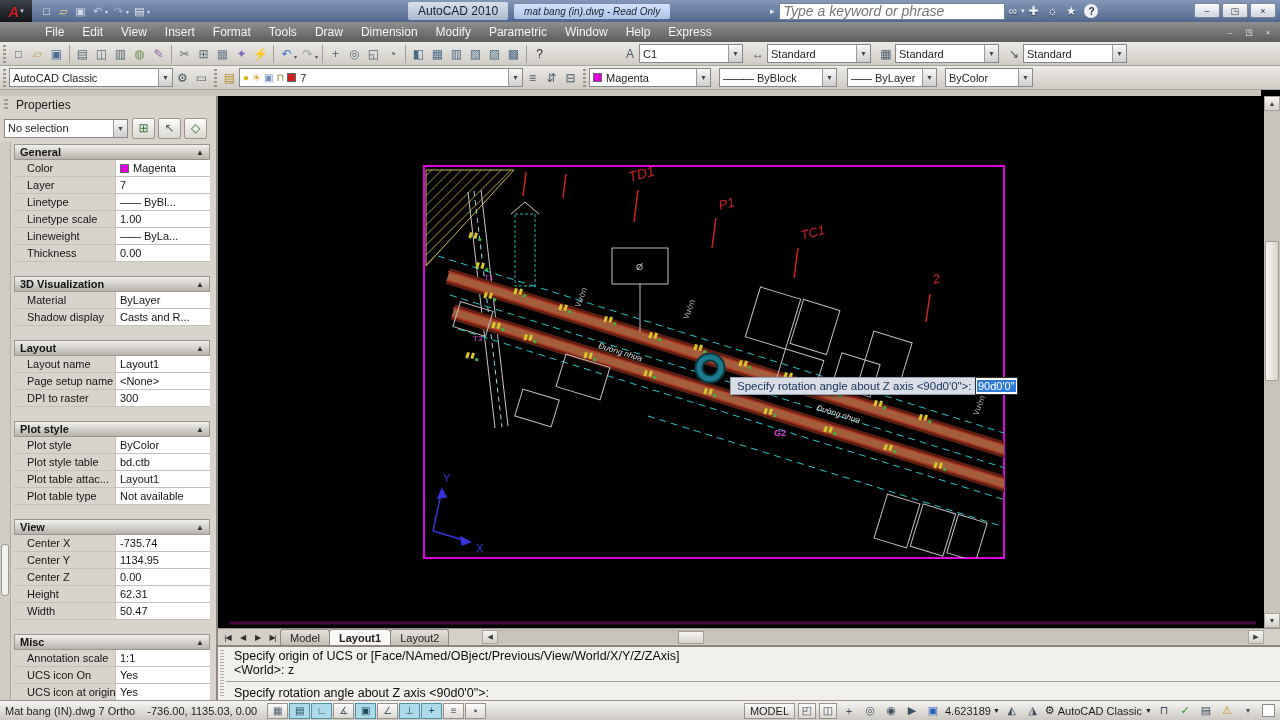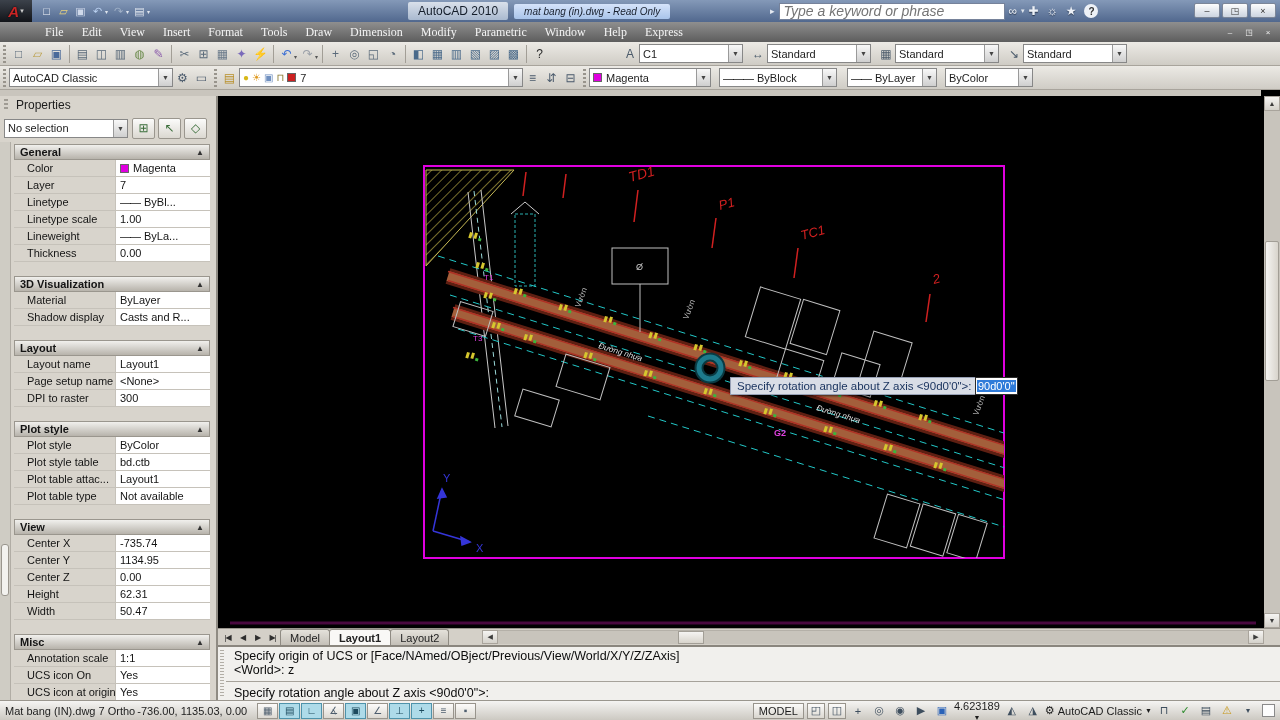--- a/index.html
+++ b/index.html
@@ -21,21 +21,21 @@
   .ic-expand{color:#e6eaf2;font-size:9px;margin-right:4px;}
   .ic-search{width:226px;height:17px;border:1px solid #76829a;font-size:14px;font-style:italic;color:#6b6f77;padding:0 4px;background:#fff;}
   .ic-ic{color:#edf1f7;font-size:12px;margin:0 4px;text-shadow:0 1px 1px #2c3a50;}
   .ic-help{width:14px;height:14px;border-radius:50%;background:#edf1f7;color:#333;font-size:10px;font-weight:bold;display:flex;align-items:center;justify-content:center;margin:0 4px;}
   .ic-caret{color:#dfe5ee;font-size:7px;}
   .win-controls{position:absolute;right:4px;top:3px;display:flex;gap:2px;}
   .wbtn{width:26px;height:15px;background:linear-gradient(#fdfdfd,#ccd4e0);border:1px solid #7c8698;border-radius:2px;font-size:9px;display:flex;align-items:center;justify-content:center;color:#333;}
 
   
   .menubar{position:absolute;top:22px;height:20px;left:0;right:0;background:linear-gradient(#8f8f8f,#5d5d5d);display:flex;align-items:center;padding-left:36px;}
-  .mitem{color:#f4f4f4;font-size:12px;padding:0 9px;height:32px;display:flex;align-items:center;cursor:default;font-family:Liberation Serif, serif;}
+  .mitem{color:#f4f4f4;font-size:12px;padding:0 9px;height:32px;display:flex;align-items:center;cursor:default;}
   .doc-controls{margin-left:auto;display:flex;gap:3px;margin-right:4px;}
   .dbtn{width:16px;height:13px;font-size:8px;color:#f0f0f0;display:flex;align-items:center;justify-content:center;}
 
   
   .tb-row{position:absolute;left:0;right:0;display:flex;align-items:center;background:linear-gradient(#eceae5,#cfccc5);border-bottom:1px solid #a8a49c;}
   .tb1{top:42px;height:24px;}
   .tb2{top:66px;height:24px;}
   .grip{width:3px;height:18px;margin:0 3px;background:repeating-linear-gradient(to bottom,#98948c 0 2px,transparent 2px 4px);}
   .iconrow{display:flex;align-items:center;}
   .tbtn{min-width:19px;height:19px;display:flex;align-items:center;justify-content:center;font-size:12px;color:#49596b;}
@@ -95,29 +95,29 @@
   
   .cmdwin{position:absolute;left:218px;top:555px;width:1062px;height:55px;background:#f1f0ed;border-top:2px solid #8a867e;display:flex;}
   .cmd-grip{width:4px;margin:3px 2px;background:repeating-linear-gradient(to bottom,#b2aea6 0 1px,transparent 1px 3px);}
   .cmd-body{flex:1;position:relative;font-family:"Liberation Mono","DejaVu Sans Mono",monospace;font-size:12.5px;color:#0c0c0c;padding:2px 8px;}
   .cmd-line{height:14px;white-space:pre;}
   .cmd-sep{position:absolute;left:0;right:0;top:34px;border-top:1px solid #a6a29a;}
   .cmd-prompt{position:absolute;left:8px;top:39px;white-space:pre;}
 
   
   .statusbar{position:absolute;top:700px;left:0;right:0;height:20px;background:linear-gradient(#f5f4f2,#ccc9c2);border-top:1px solid #9a968e;display:flex;align-items:center;font-size:11px;color:#1d1d1d;padding:0 5px;gap:2px;}
-  .sb-name{white-space:nowrap;}
+  .sb-name{margin-right:10px;white-space:nowrap;}
   .sb-coords{margin-right:8px;white-space:nowrap;}
   .stg{width:21px;height:16px;border:1px solid #98948c;background:linear-gradient(#fcfbfa,#dcd9d2);display:flex;align-items:center;justify-content:center;font-size:10px;color:#4e5e6e;margin-right:1px;}
   .stg.on{background:#aedbe9;border-color:#4f93ab;color:#1d4a5e;}
   .sb-right{margin-left:auto;display:flex;align-items:center;gap:3px;}
   .model-btn{border:1px solid #98948c;padding:0 5px;height:16px;font-size:11px;display:flex;align-items:center;background:linear-gradient(#fcfbfa,#d8d5ce);}
   .sbtn{min-width:18px;height:16px;display:flex;align-items:center;justify-content:center;font-size:11px;color:#3e4e5e;border:1px solid transparent;}
   .sbtn.boxed{border-color:#98948c;background:linear-gradient(#fcfbfa,#dcd9d2);}
-  .sb-scale{display:flex;align-items:center;gap:2px;font-size:11px;flex-direction:column;}
+  .sb-scale{display:flex;align-items:center;gap:2px;font-size:11px;}
   .sb-ws{display:flex;align-items:center;gap:3px;font-size:11px;}
   .clean{width:13px;height:13px;background:#fdfdfd;border:1px solid #8a8a8a;margin-left:2px;}
 </style>
 </head>
 <body>
 
 <div id="app">
 
   <div class="titlebar">
     <div class="acad-logo">

